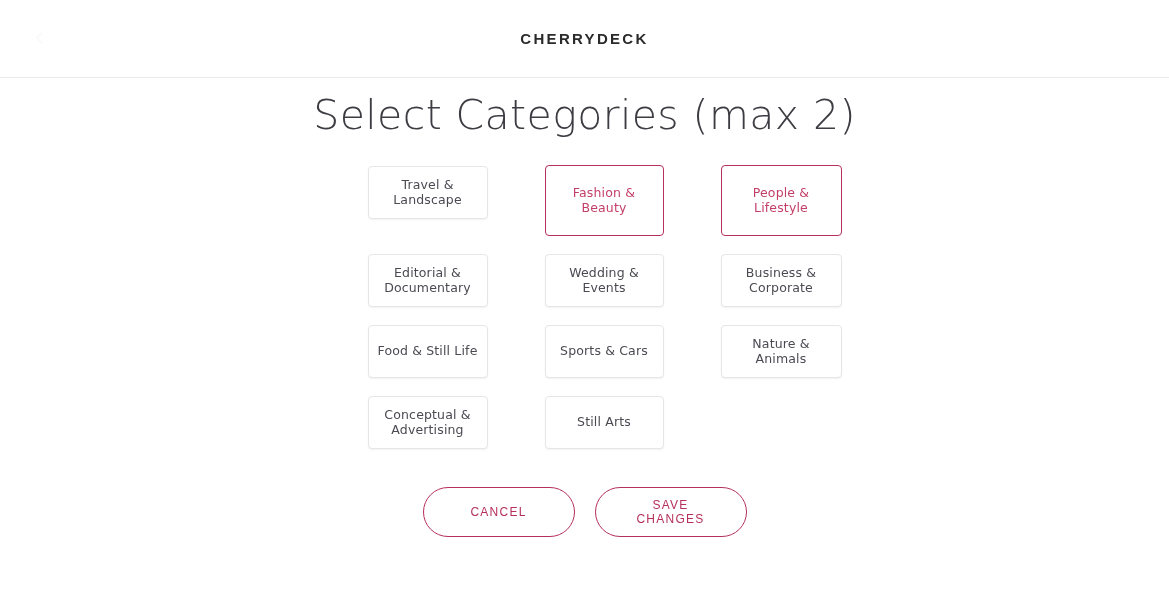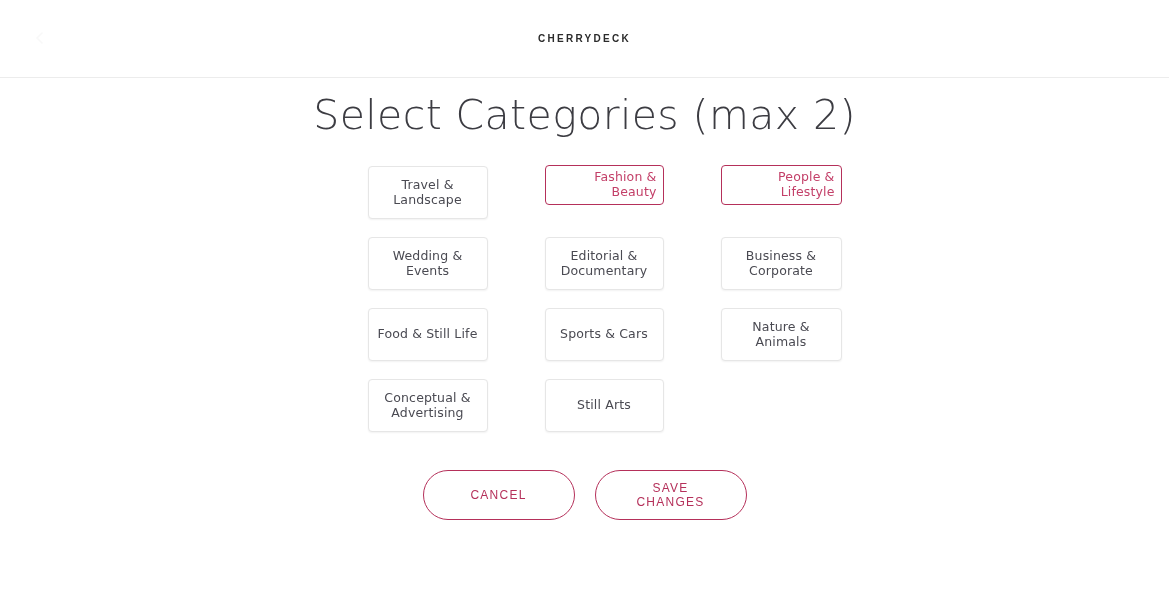--- a/index.html
+++ b/index.html
@@ -30,21 +30,21 @@
     width: 100%;
     background: #ffffff;
     border-bottom: 1px solid #ececec;
     display: flex;
     align-items: center;
     justify-content: center;
   }
 
   .brand {
     font-family: "Liberation Sans", sans-serif;
-    font-size: 10px;
+    font-size: 15px;
     font-weight: 700;
     letter-spacing: 2.3px;
     color: #2b2b2b;
     text-transform: uppercase;
     line-height: 1;
   }
 
   .header-back {
     position: absolute;
     left: 30px;
@@ -113,23 +113,22 @@
     font-weight: 400;
     color: #4a4a52;
     letter-spacing: 0.15px;
     line-height: 1.18;
     white-space: pre-line;
   }
 
   .category-chip.selected {
     border: 1.6px solid #b5305a;
     box-shadow: none;
-    height: 40px;
+    height: 71px;
     margin-top: -1px;
-    text-align: right;
   }
 
   .category-chip.selected .chip-label {
     color: #c33f68;
   }
 
   
   .actions {
     margin-top: 38px;
     display: flex;
@@ -184,26 +183,26 @@
 
       <div class="category-chip selected">
         <span class="chip-label">Fashion &amp; Beauty</span>
       </div>
 
       <div class="category-chip selected">
         <span class="chip-label">People &amp; Lifestyle</span>
       </div>
 
       <div class="category-chip">
-        <span class="chip-label">Wedding &amp; Events</span>
-      </div>
-
-      <div class="category-chip">
         <span class="chip-label">Editorial &amp;
 Documentary</span>
+      </div>
+
+      <div class="category-chip">
+        <span class="chip-label">Wedding &amp; Events</span>
       </div>
 
       <div class="category-chip">
         <span class="chip-label">Business &amp; Corporate</span>
       </div>
 
       <div class="category-chip">
         <span class="chip-label">Food &amp; Still Life</span>
       </div>
 

